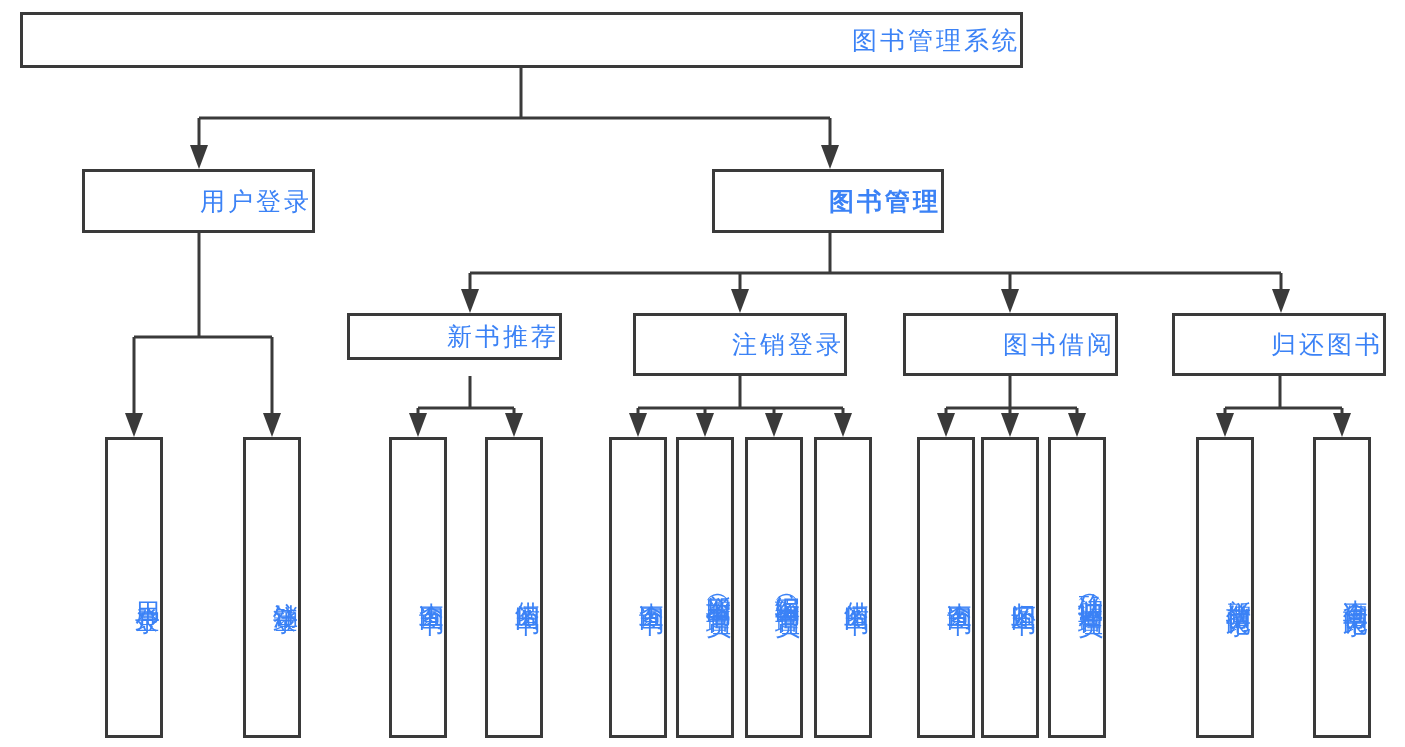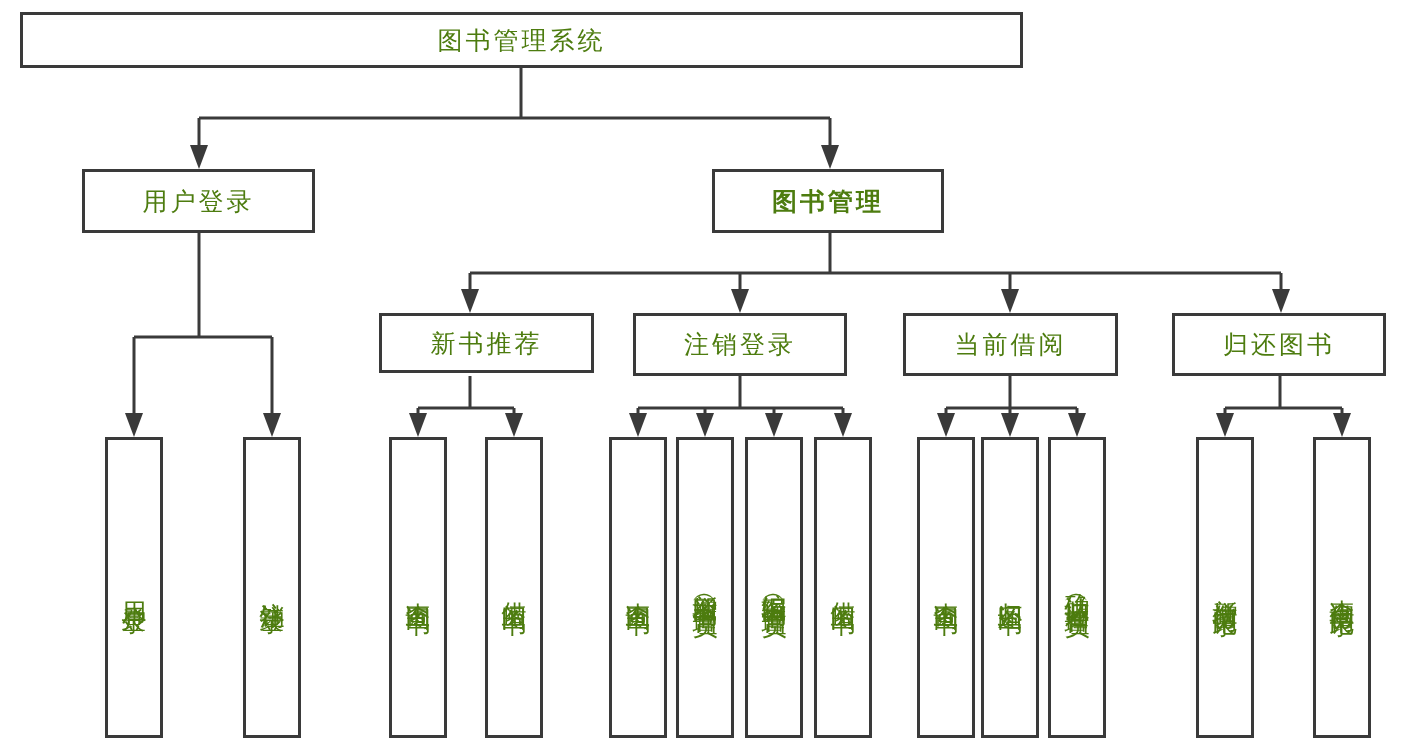--- a/index.html
+++ b/index.html
@@ -15,22 +15,22 @@
     font-family: "DejaVu Sans", "Liberation Sans", sans-serif;
     overflow: hidden;
   }
   .node {
     position: absolute;
     box-sizing: border-box;
     border: 3px solid #3a3a3a;
     background: #ffffff;
     display: flex;
     align-items: center;
-    justify-content: center;
-    color: #4d7c0f;
+    justify-content: flex-end;
+    color: #3b82f6;
   }
   .hnode {
     font-size: 25px;
     letter-spacing: 3px;
     white-space: nowrap;
   }
   .vnode {
     font-size: 25px;
   }
   .vnode .vlabel {
@@ -39,21 +39,21 @@
     letter-spacing: 3px;
     line-height: 1;
     white-space: nowrap;
   }
   
   .n-root   { left: 20px;  top: 12px;  width: 1003px; height: 56px; }
   
   .n-login  { left: 82px;  top: 169px; width: 233px;  height: 64px; }
   .n-mgmt   { left: 712px; top: 169px; width: 232px;  height: 64px; font-weight: bold; }
   
-  .n-rec    { left: 379px;  top: 313px; width: 215px; height: 60px; }
+  .n-rec    { left: 347px;  top: 313px; width: 215px; height: 47px; }
   .n-borrow { left: 633px;  top: 313px; width: 214px; height: 63px; }
   .n-cur    { left: 903px;  top: 313px; width: 215px; height: 63px; }
   .n-hist   { left: 1172px; top: 313px; width: 214px; height: 63px; }
   
   .leaf { top: 437px; width: 58px; height: 301px; }
   .lf1  { left: 105px; }
   .lf2  { left: 243px; }
   .lf3  { left: 389px; }
   .lf4  { left: 485px; }
   .lf5  { left: 609px; }
@@ -150,21 +150,21 @@
     <span>图书管理</span>
   </div>
 
   <div class="node hnode n-rec">
     <span>新书推荐</span>
   </div>
   <div class="node hnode n-borrow">
     <span>注销登录</span>
   </div>
   <div class="node hnode n-cur">
-    <span>当前借阅</span>
+    <span>图书借阅</span>
   </div>
   <div class="node hnode n-hist">
     <span>归还图书</span>
   </div>
 
   <div class="node vnode leaf lf1">
     <span class="vlabel">用户登录</span>
   </div>
   <div class="node vnode leaf lf2">
     <span class="vlabel">注销登录</span>

